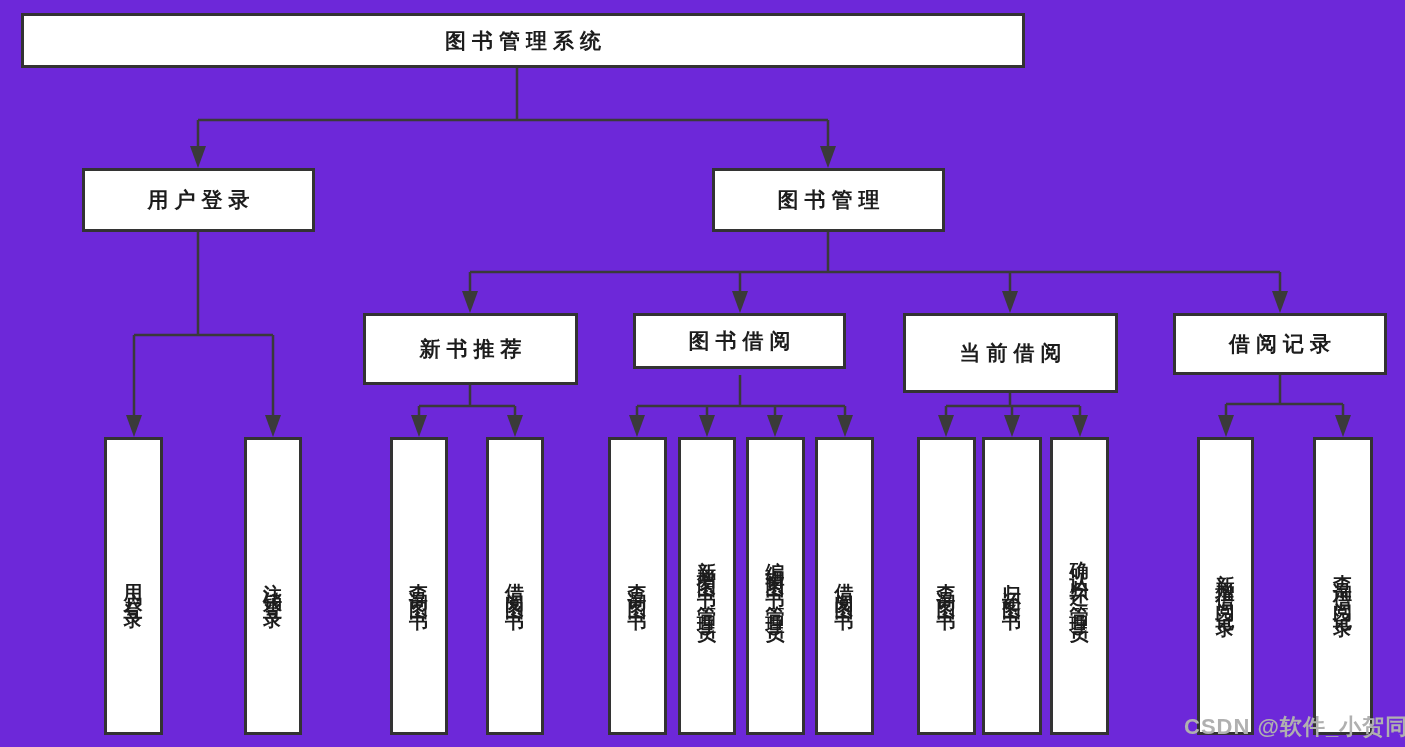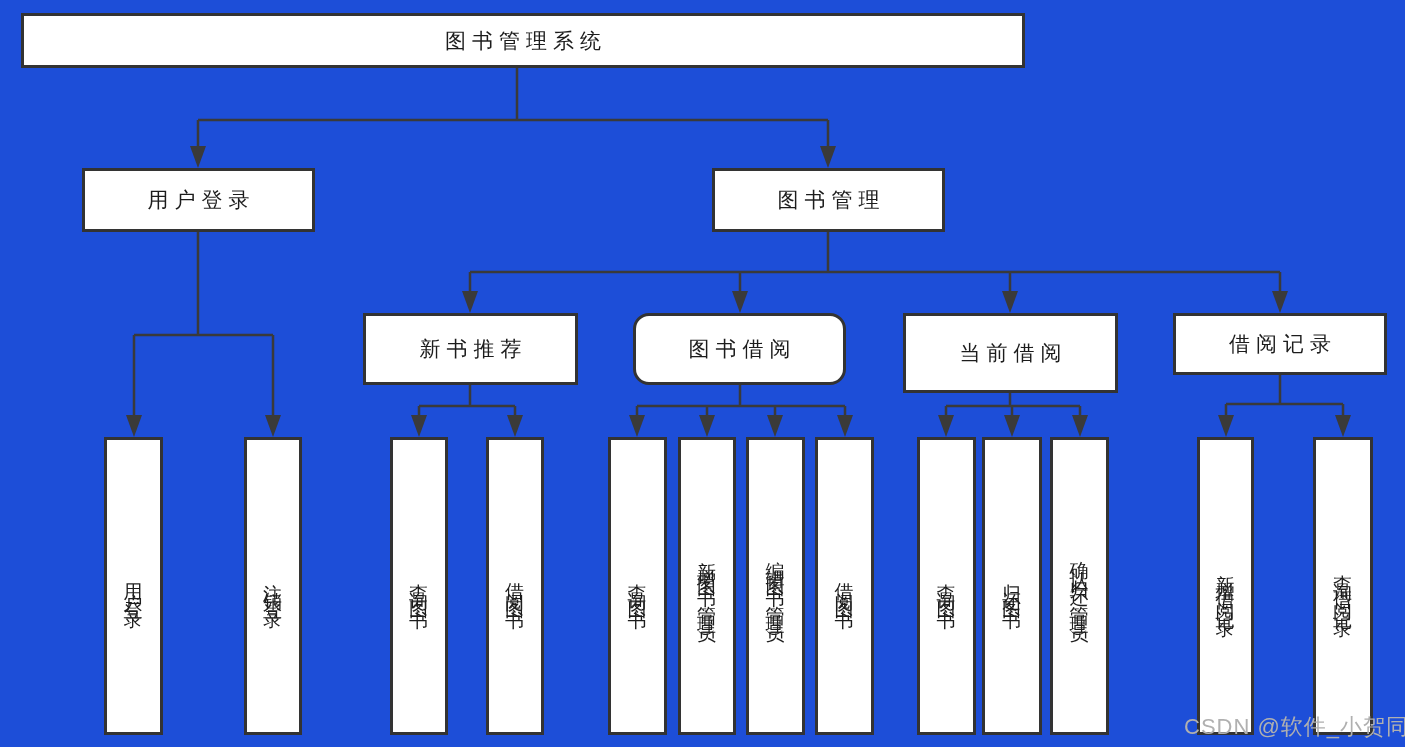--- a/index.html
+++ b/index.html
@@ -1,21 +1,22 @@
 <!DOCTYPE html>
 <html><head>
 <meta charset="utf-8">
 <style>
   html,body{margin:0;padding:0;background:#ffffff;}
   #canvas{
     position:relative;
     width:1405px;height:747px;
-    background:#1d4ed8;
+    background:#6d28d9;
     font-family:"Liberation Sans","DejaVu Sans",sans-serif;
     overflow:hidden;
+    font-weight:bold;
   }
   #connectors{position:absolute;left:0;top:0;width:1405px;height:747px;}
   .node{
     position:absolute;
     box-sizing:border-box;
     border:3px solid #333333;
     background:#ffffff;
     display:flex;align-items:center;justify-content:center;
     color:#1c1c1c;
   }
@@ -87,21 +88,21 @@
       <polygon points="1335,415 1351,415 1343,437"></polygon>
     </g>
   </svg>
 
   <div class="node hnode" style="left:21px;top:13px;width:1004px;height:55px;">图书管理系统</div>
 
   <div class="node hnode" style="left:82px;top:168px;width:233px;height:64px;">用户登录</div>
   <div class="node hnode" style="left:712px;top:168px;width:233px;height:64px;">图书管理</div>
 
   <div class="node hnode" style="left:363px;top:313px;width:215px;height:72px;">新书推荐</div>
-  <div class="node hnode" style="left:633px;top:313px;width:213px;height:72px;border-radius:16px;">图书借阅</div>
+  <div class="node hnode" style="left:633px;top:313px;width:213px;height:56px;">图书借阅</div>
   <div class="node hnode" style="left:903px;top:313px;width:215px;height:80px;">当前借阅</div>
   <div class="node hnode" style="left:1173px;top:313px;width:214px;height:62px;">借阅记录</div>
 
   <div class="node vnode" style="left:104px;top:437px;width:59px;height:298px;">
     <span>用户登录</span>
     </div>
   <div class="node vnode" style="left:244px;top:437px;width:58px;height:298px;">
     <span>注销登录</span>
     </div>
 

